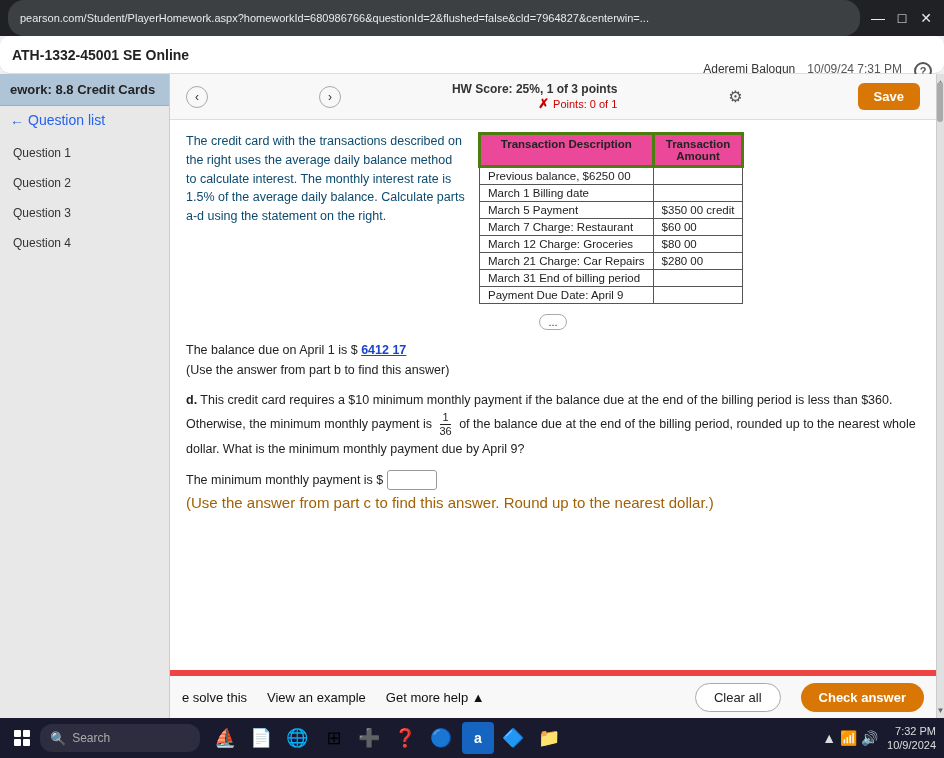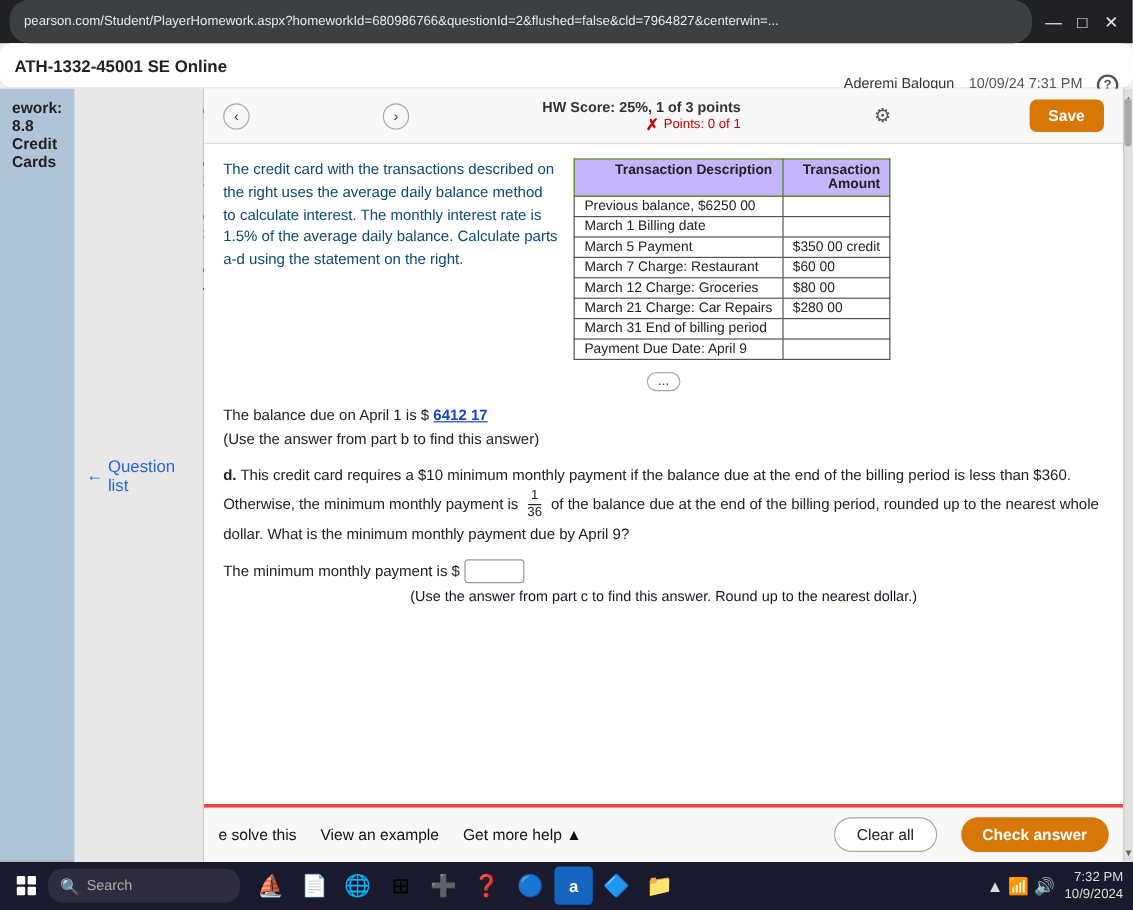--- a/index.html
+++ b/index.html
@@ -90,21 +90,21 @@
       display: flex;
       height: calc(758px - 36px - 38px - 40px);
     }
 
     
     .sidebar {
       width: 170px;
       background: #e8e8e8;
       border-right: 1px solid #ccc;
       display: flex;
-      flex-direction: row;
+      flex-direction: column;
     }
     .sidebar-header {
       background: #b0c4d8;
       padding: 8px 10px;
       font-size: 13px;
       font-weight: 600;
       color: #222;
       border-bottom: 1px solid #aaa;
     }
     .sidebar-section {
@@ -219,25 +219,25 @@
     }
 
     
     .transaction-table {
       border-collapse: collapse;
       font-size: 11.5px;
       color: #222;
       flex-shrink: 0;
     }
     .transaction-table th {
-      border: 1px solid #4d7c0f;
+      border: 3px solid #4d7c0f;
       padding: 3px 8px;
-      background: #c4b5fd;
+      background: #ec4899;
       font-weight: 600;
-      text-align: right;
+      text-align: center;
       vertical-align: top;
     }
     .transaction-table td {
       border: 1px solid #555;
       padding: 2px 8px;
       vertical-align: top;
     }
 
     
     .balance-section {
@@ -302,21 +302,21 @@
       border-radius: 8px;
       padding: 1px 8px;
       font-size: 11px;
       cursor: pointer;
       color: #333;
     }
 
     
     .footer-bar {
       background: #f8f8f8;
-      border-top: 3px solid #ef4444;
+      border-top: 6px solid #ef4444;
       height: 48px;
       display: flex;
       align-items: center;
       padding: 0 12px;
       gap: 20px;
     }
     .footer-link {
       font-size: 13px;
       color: #111;
       cursor: pointer;
@@ -592,21 +592,21 @@
           <span class="den">36</span>
         </span>
         <span>of the balance due at the end of the billing period, rounded up to the nearest whole dollar. What is the minimum monthly payment due by April 9?</span>
       </div>
 
       <div>
         <div class="answer-input-row">
           <span>The minimum monthly payment is $</span>
           <div class="answer-input" contenteditable="true" style=""></div>
         </div>
-        <div style="font-size:12px;color:#0f172a;margin-top:4px;text-align:center;">(Use the answer from part c to find this answer. Round up to the nearest dollar.)</div>
+        <div style="font-size:15px;color:#a16207;margin-top:4px;">(Use the answer from part c to find this answer. Round up to the nearest dollar.)</div>
       </div>
     </div>
 
     <div class="footer-bar">
       <span class="footer-link">e solve this</span>
       <span class="footer-link">View an example</span>
       <span class="footer-link">Get more help ▲</span>
       <div class="footer-spacer"></div>
       <button class="clear-all-btn">Clear all</button>
       <button class="check-answer-btn">Check answer</button>

